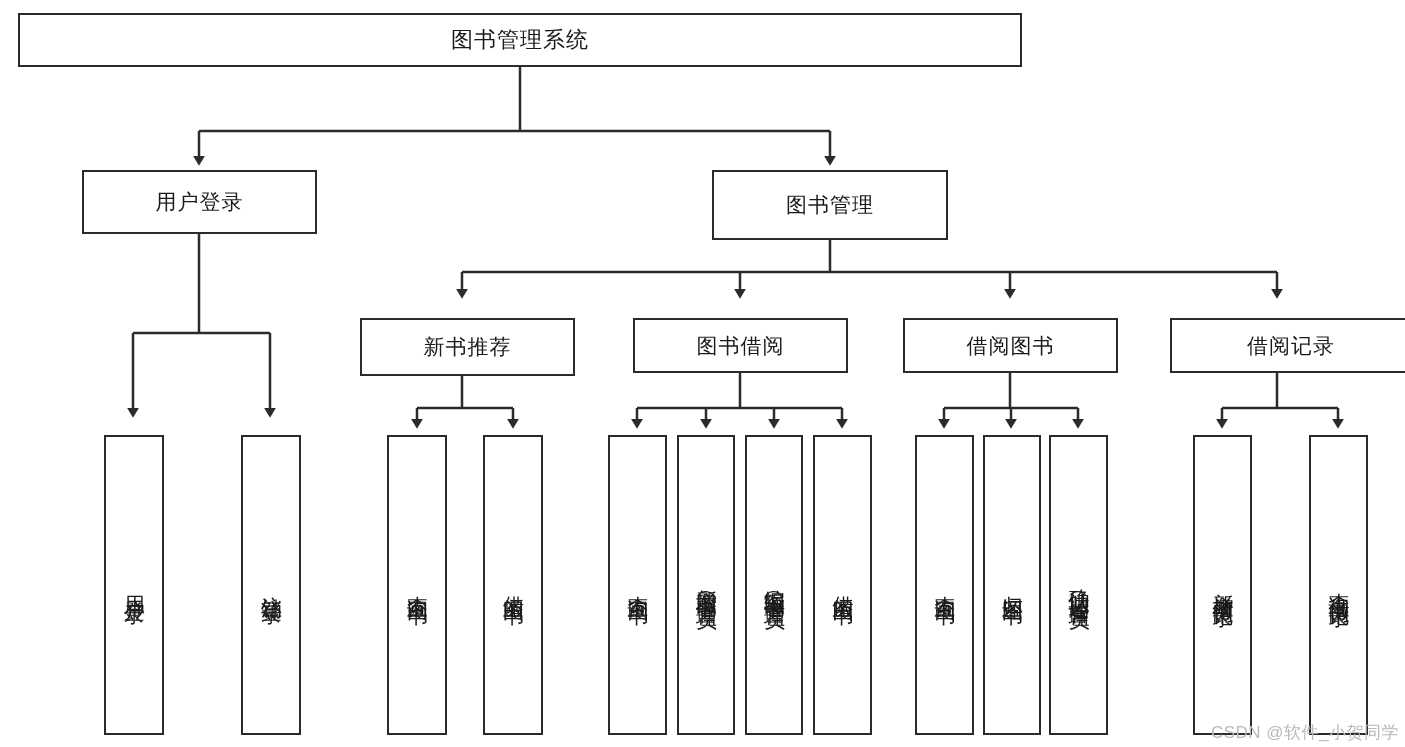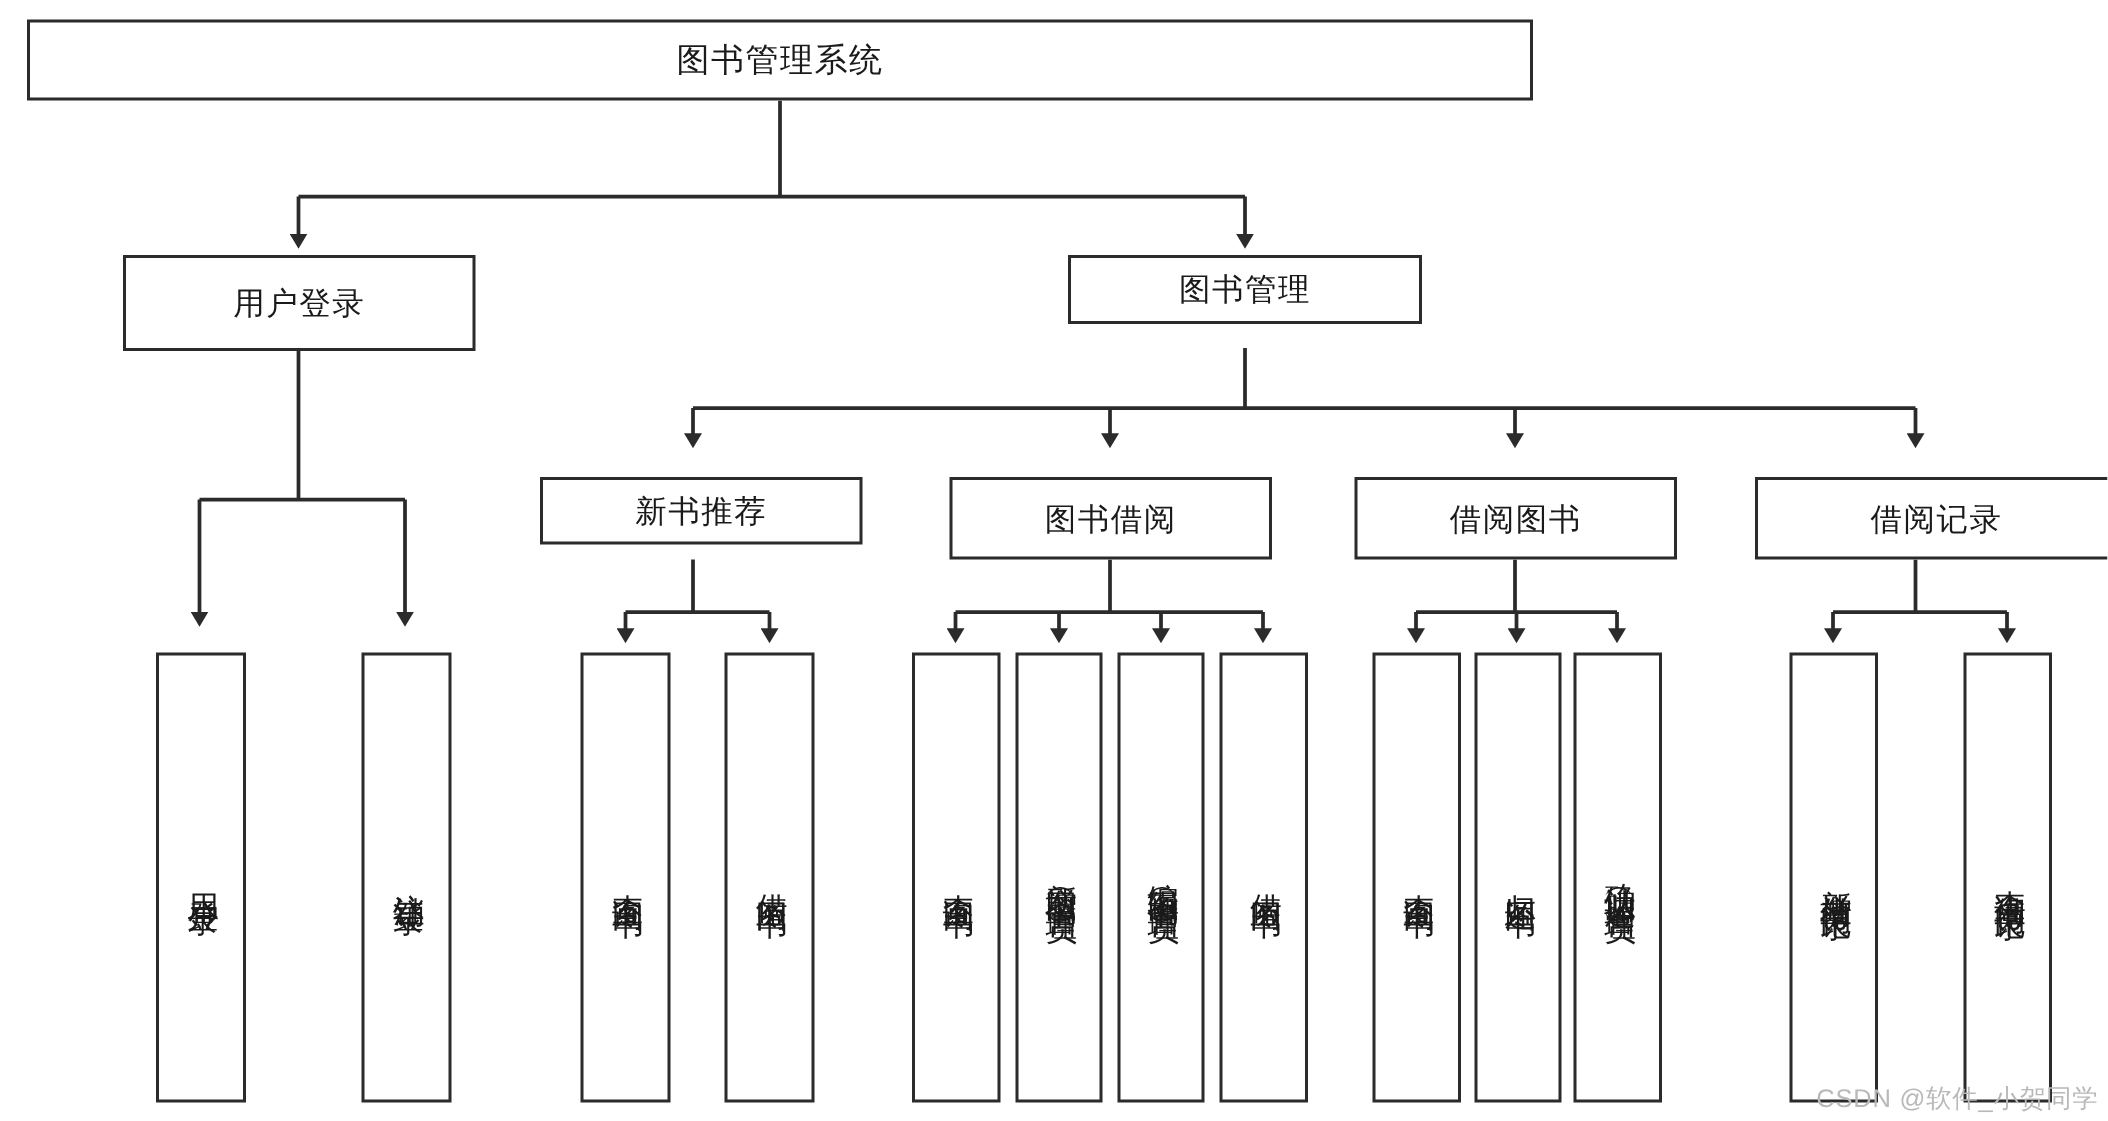--- a/index.html
+++ b/index.html
@@ -64,23 +64,23 @@
       <path d="M1277,373 L1277,408"></path>
       <path d="M1222,408 L1338,408"></path>
       <path d="M1222,408 L1222,420" marker-end="url(#arw)"></path>
       <path d="M1338,408 L1338,420" marker-end="url(#arw)"></path>
     </g>
   </svg>
 
   <div class="node root" style="left:18px;top:13px;width:1004px;height:54px;">图书管理系统</div>
 
   <div class="node h" style="left:82px;top:170px;width:235px;height:64px;">用户登录</div>
-  <div class="node h" style="left:712px;top:170px;width:236px;height:46px;">图书管理</div>
+  <div class="node h" style="left:712px;top:170px;width:236px;height:70px;">图书管理</div>
 
-  <div class="node h" style="left:360px;top:318px;width:215px;height:45px;">新书推荐</div>
+  <div class="node h" style="left:360px;top:318px;width:215px;height:58px;">新书推荐</div>
   <div class="node h" style="left:633px;top:318px;width:215px;height:55px;">图书借阅</div>
   <div class="node h" style="left:903px;top:318px;width:215px;height:55px;">借阅图书</div>
   <div class="node h" style="left:1170px;top:318px;width:242px;height:55px;">借阅记录</div>
 
   <div class="node v" style="left:104px;top:435px;width:60px;height:300px;">
       <span>用户登录</span>
     </div>
   <div class="node v" style="left:241px;top:435px;width:60px;height:300px;">
       <span>注销登录</span>
     </div>

